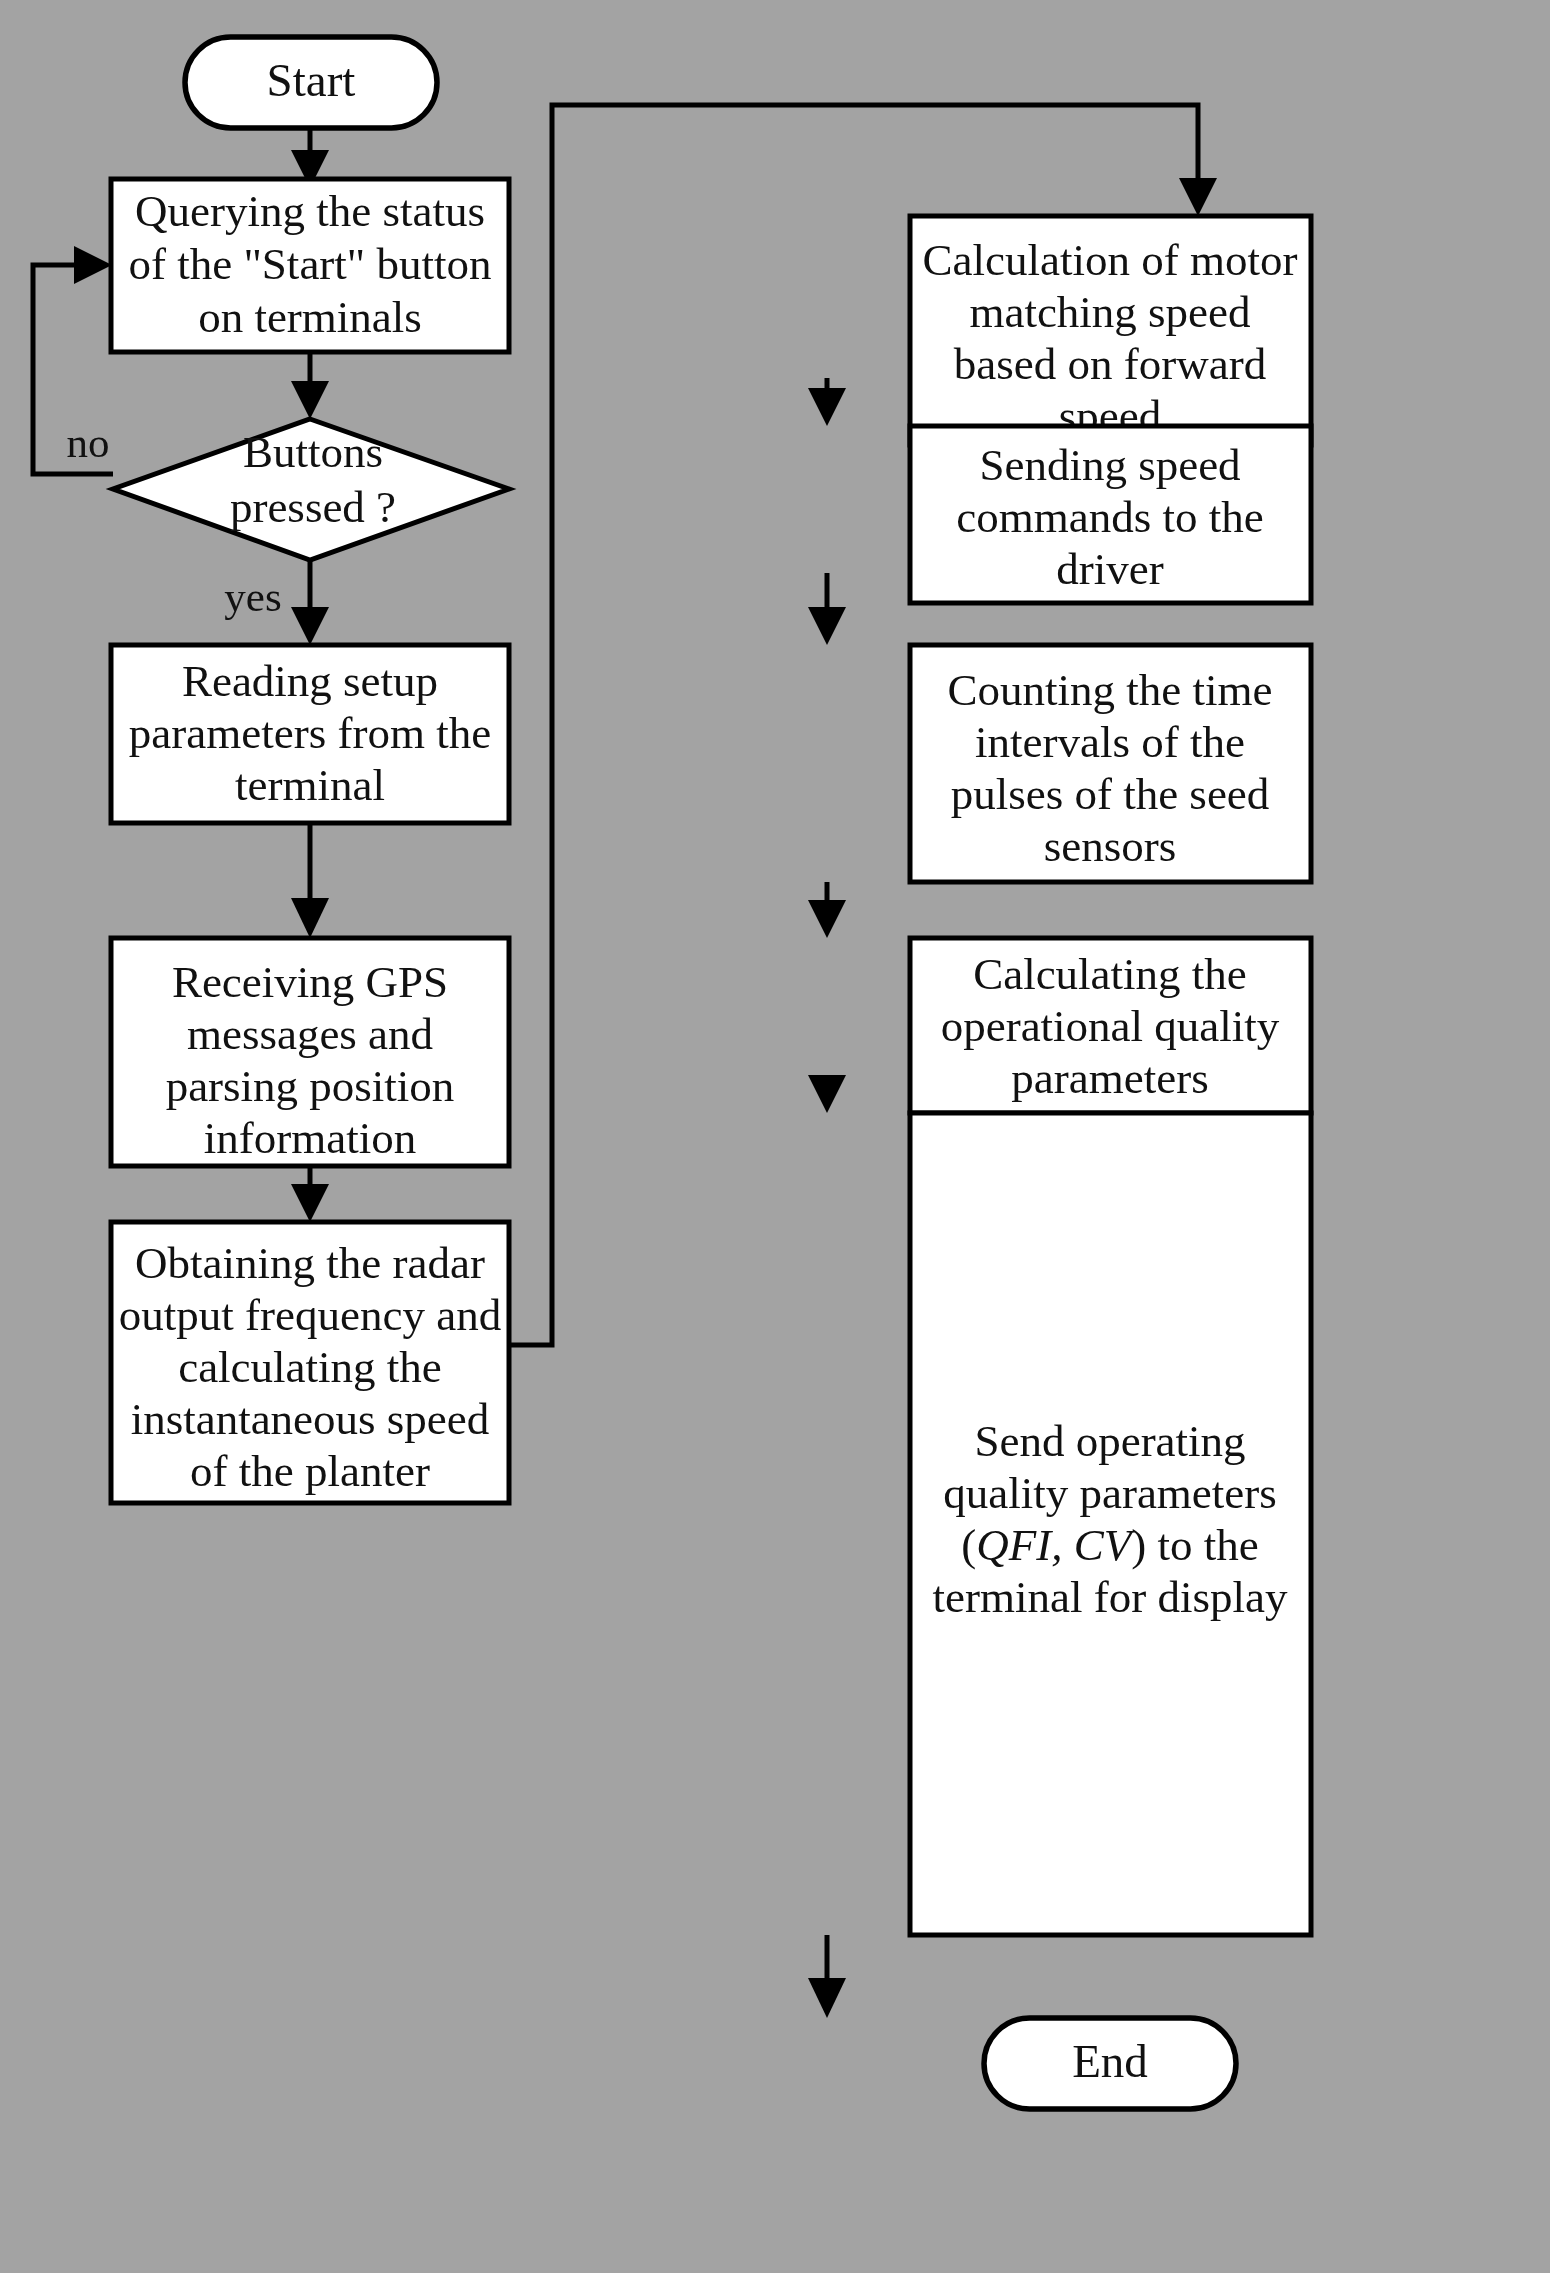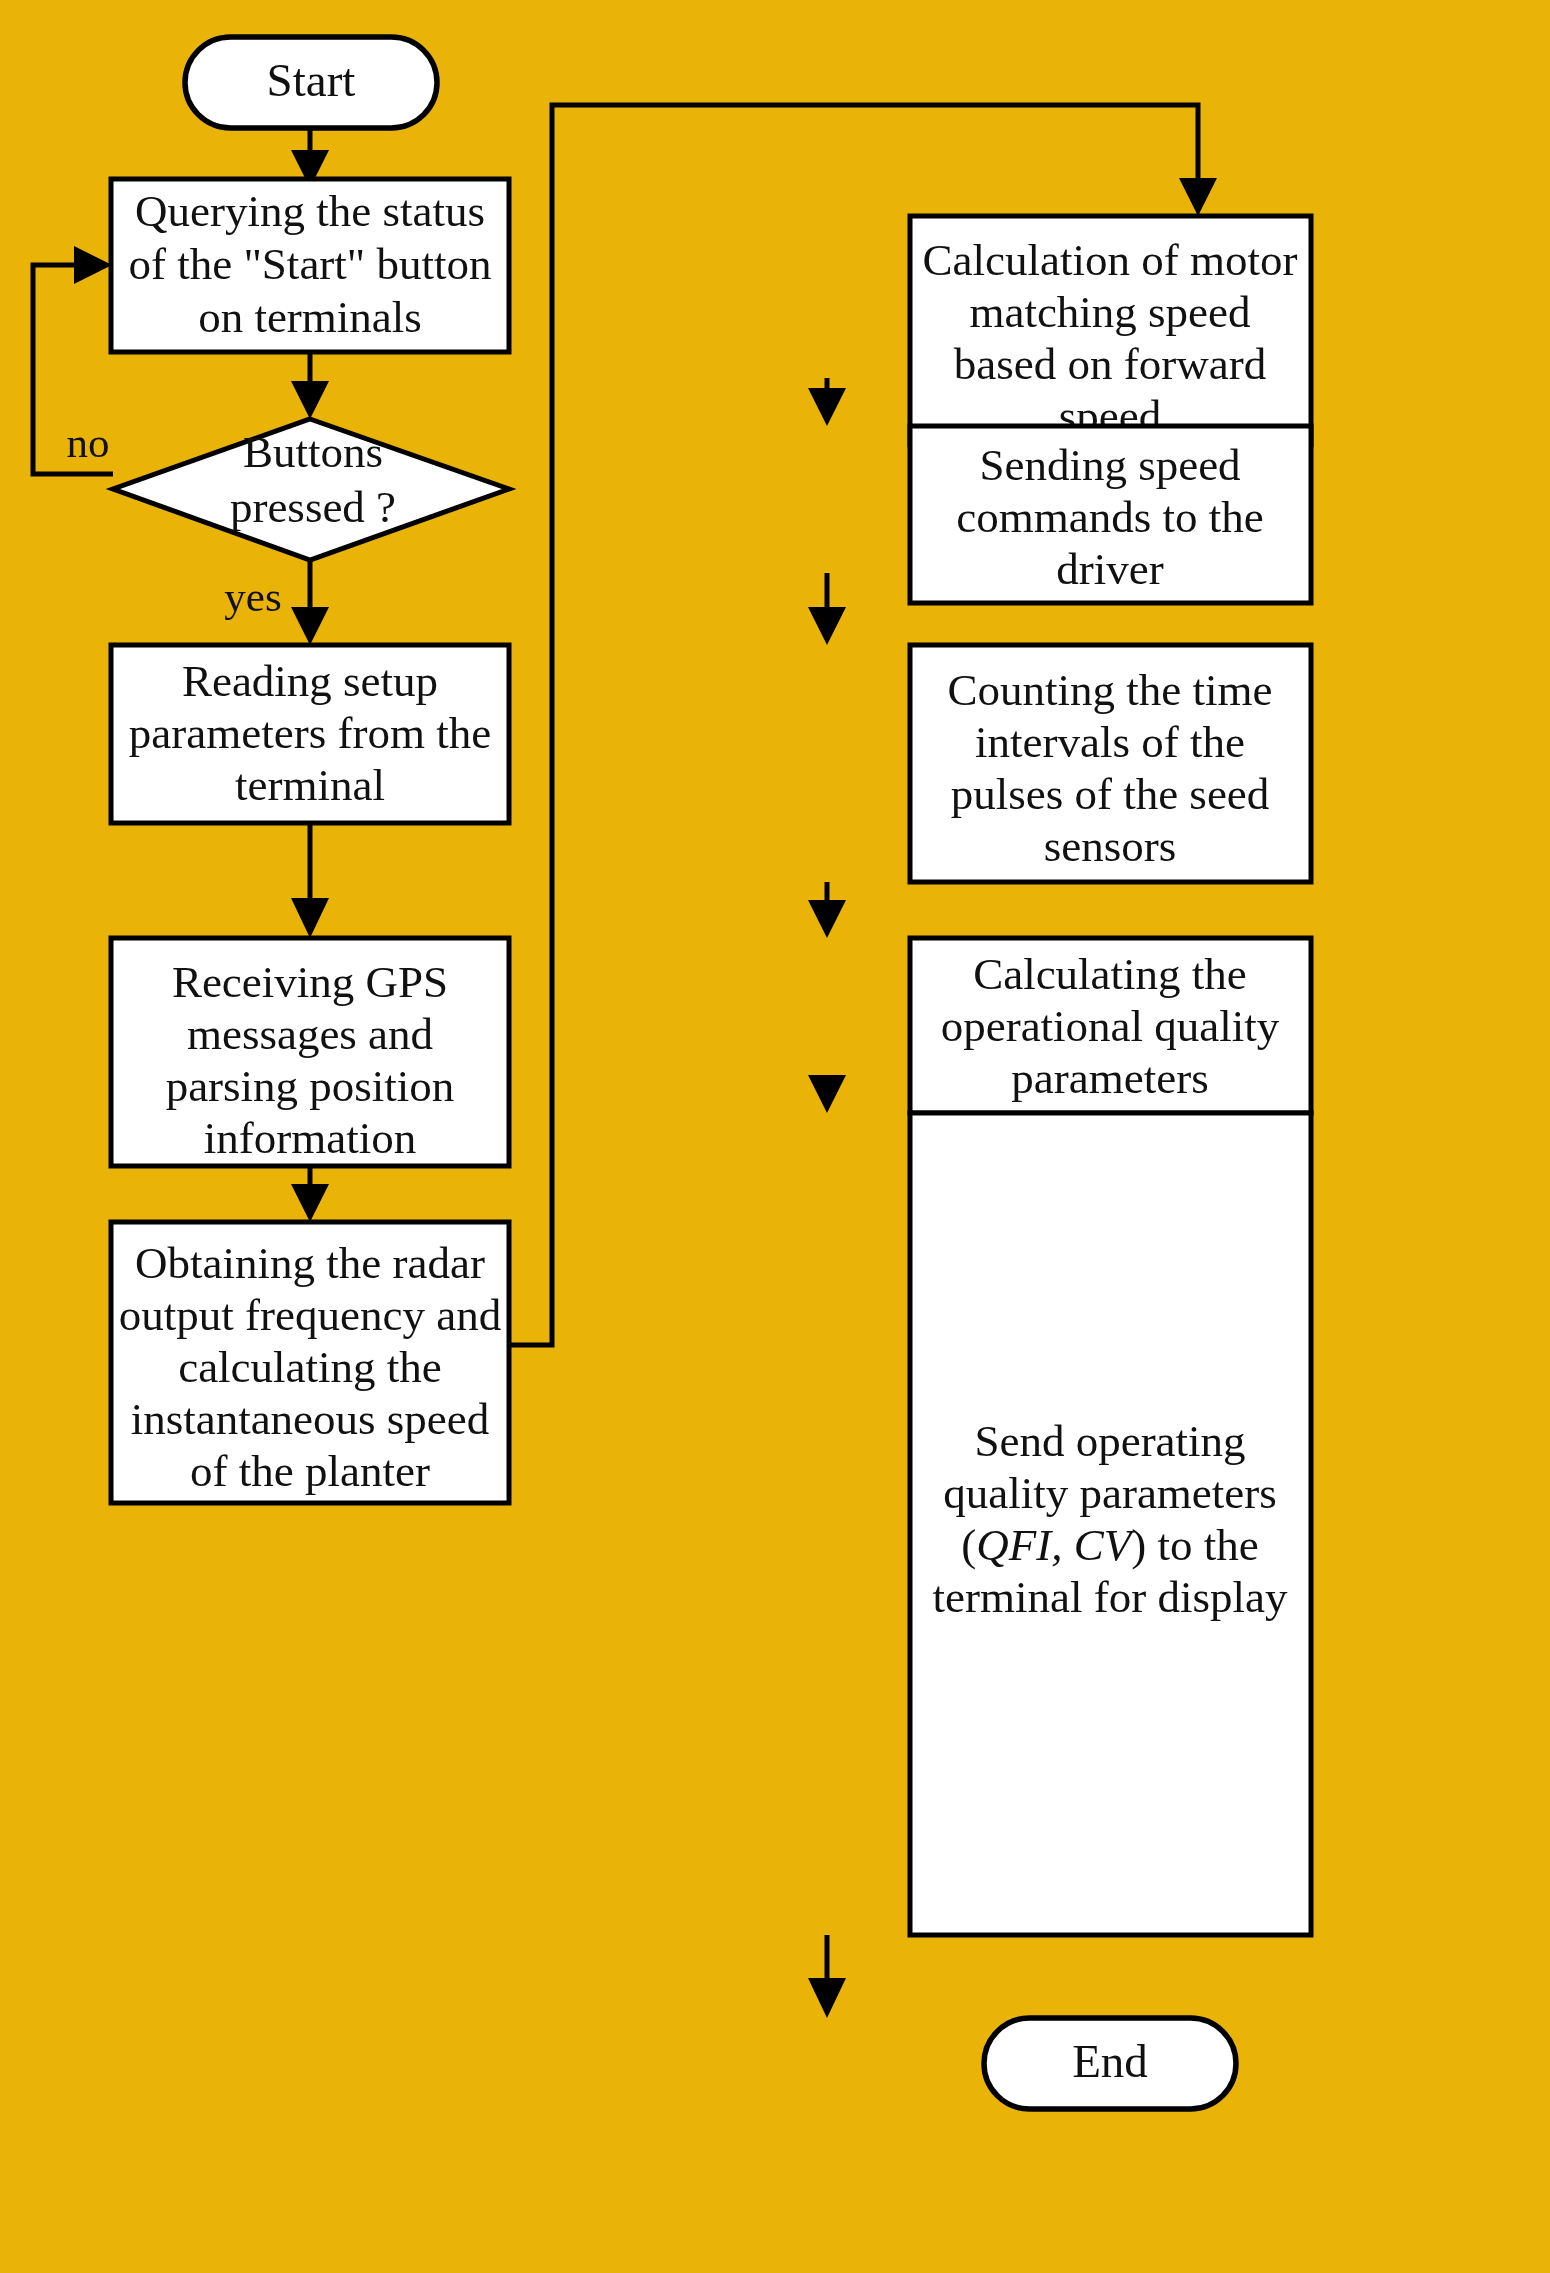--- a/index.html
+++ b/index.html
@@ -11,21 +11,21 @@
   body {
     width: 1550px;
     height: 2273px;
     font-family: "Liberation Serif", "DejaVu Serif", serif;
     overflow: hidden;
   }
   #flow-root {
     position: relative;
     width: 1550px;
     height: 2273px;
-    background: #eab308;
+    background: #a3a3a3;
   }
   svg.flow-svg {
     display: block;
     width: 1550px;
     height: 2273px;
   }
   .node-shape {
     fill: #ffffff;
     stroke: #000000;
     stroke-width: 5;

